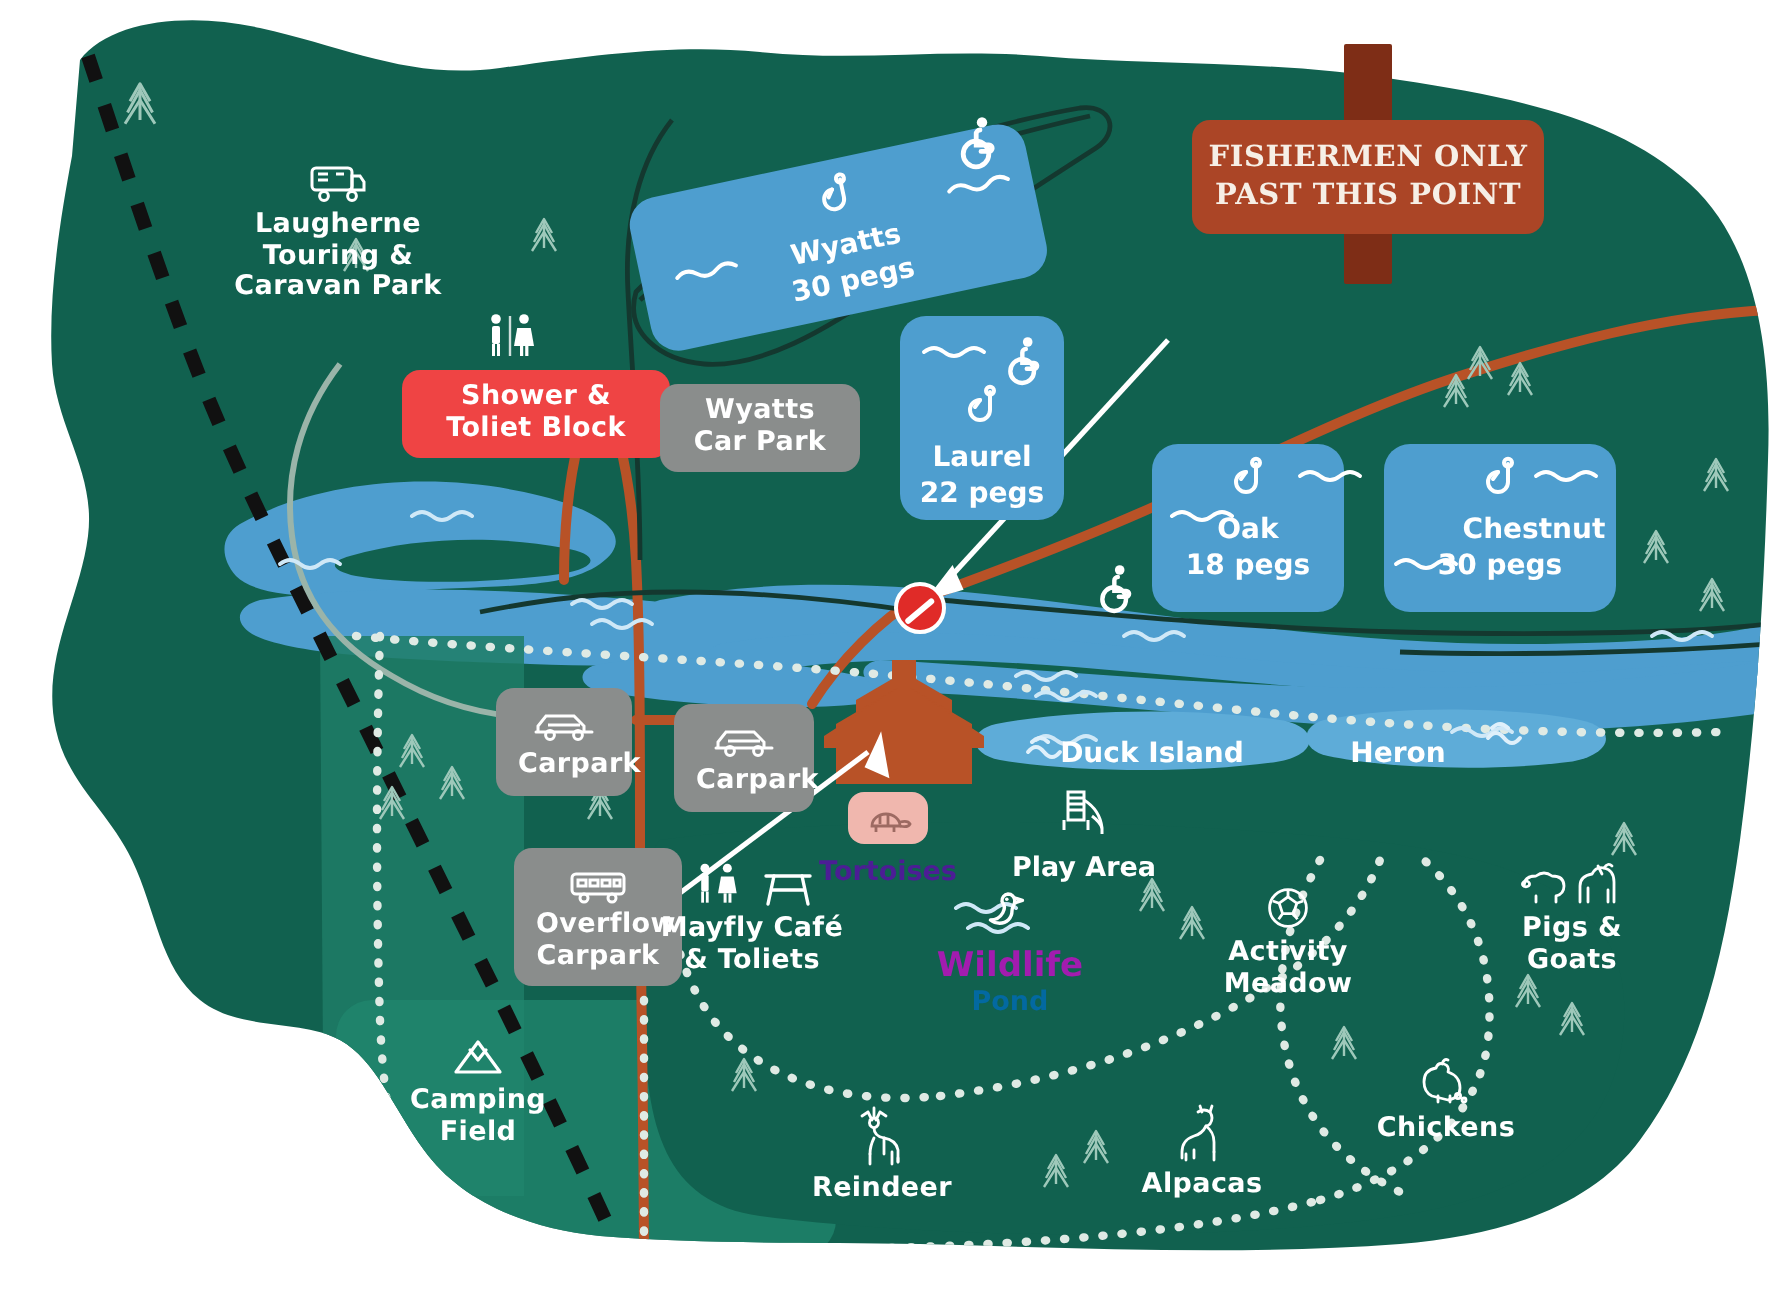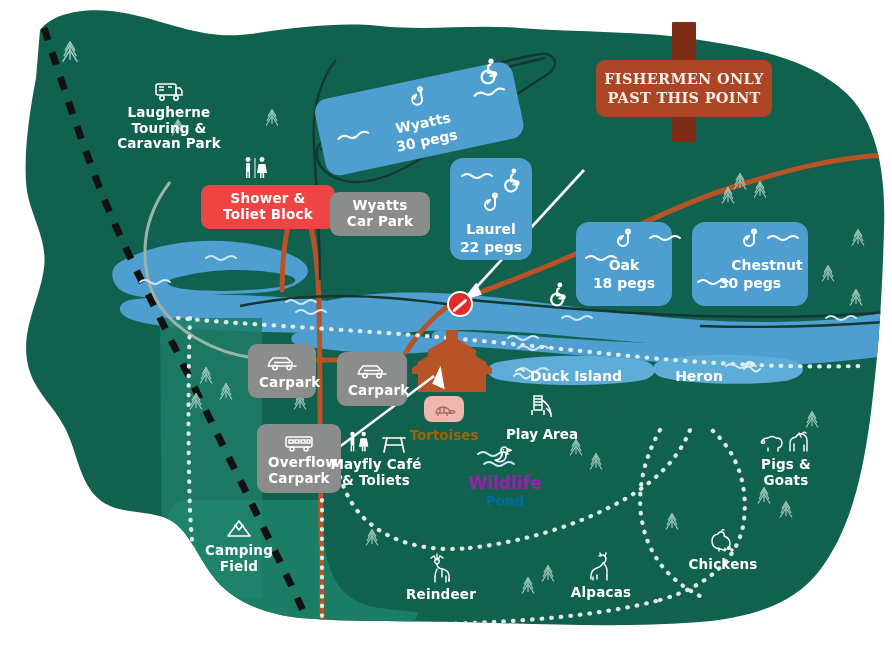--- a/index.html
+++ b/index.html
@@ -409,21 +409,21 @@
 <div style="position:absolute;left:404px;top:396px;width:80px;text-align:center;">
   <div style="width:40px;height:26px;background:#f0b7ae;border-radius:8px;margin:0 auto 3px;
               display:flex;align-items:center;justify-content:center;">
     <svg width="28" height="17" viewBox="0 0 28 17" fill="none" stroke="#9d6a62" stroke-width="1.4">
       <path d="M6,12 a7,6 0 0 1 14,0 Z"></path>
       <path d="M20,10 q4,-1 5,1 q-1,2 -5,1"></path>
       <path d="M8,12 v3 M17,12 v3"></path>
       <path d="M10,7 v4 M14,6.5 v5"></path>
     </svg>
   </div>
-  <span style="color:#a16207;font-weight:700;font-size:13.5px;">Tortoises</span>
+  <span style="color:#4c1d95;font-weight:700;font-size:13.5px;">Tortoises</span>
 </div>
 
 <div style="position:absolute;left:482px;top:392px;width:120px;display:flex;align-items:center;gap:6px;flex-direction:column;">
   <svg width="28" height="28" viewBox="0 0 28 28" fill="none" stroke="#fff" stroke-width="1.5">
     <path d="M6,4 h8 v14 h-8 Z"></path>
     <path d="M6,7 h8 M6,10 h8 M6,13 h8"></path>
     <path d="M14,8 q8,5 9,14"></path>
     <path d="M18,16 q4,3 5,6"></path>
     <path d="M4,18 v5 M16,18 v5 M23,22 v3"></path>
   </svg>
@@ -451,20 +451,29 @@
     <path d="M13,5 a3.4,3.4 0 0 1 3.4,3.4 c0,2 -1.4,3 -1.4,5
              c0,3.6 -2.6,6.2 -6.2,6.2 c-2.6,0 -4.6,-1.6 -4.6,-1.6
              c3,0 5,-1.4 6.2,-3.6 c1,-1.8 1,-4 -0.4,-5.6 A3.4,3.4 0 0 1 13,5 Z"></path>
     <path d="M16.6,7 l3.6,1.2 l-3.6,1.2"></path>
     <circle cx="12.4" cy="7.6" r=".9" fill="#fff" stroke="none"></circle>
   </svg>
   <div style="color:#a21caf;font-weight:700;font-size:17px;line-height:1.2;">Wildlife</div>
   <div style="color:#0369a1;font-weight:700;font-size:13.5px;line-height:1.2;">Pond</div>
 </div>
 
+<div class="lbl plain" style="left:598px;top:442px;width:92px;">
+  <svg class="icon" width="24" height="24" viewBox="0 0 24 24" fill="none" stroke="#fff" stroke-width="1.4">
+    <circle cx="12" cy="12" r="9.2"></circle>
+    <path d="M12,6.4 l4.4,3.2 l-1.7,5.2 h-5.4 l-1.7,-5.2 Z"></path>
+    <path d="M12,3 v3.4 M16.4,9.6 l3.2,-1.1 M14.7,14.8 l2,2.8 M9.3,14.8 l-2,2.8 M7.6,9.6 l-3.2,-1.1"></path>
+  </svg>
+  <span class="t">Activity</span>
+  <span class="t">Meadow</span>
+</div>
 
 <div class="lbl plain" style="left:740px;top:428px;width:92px;">
   <svg class="icon" width="56" height="26" viewBox="0 0 56 26" fill="none" stroke="#fff" stroke-width="1.4" stroke-linecap="round" stroke-linejoin="round">
     <path d="M4,15 q0,-5 6,-5 q4,-3 8,0 q6,0 6,5 q0,4 -4,5 l0,3 M10,20 v3 M20,20 v3"></path>
     <ellipse cx="5" cy="14" rx="1.8" ry="1.4"></ellipse>
     <path d="M32,23 v-8 q0,-5 6,-6 q2,-4 6,-3 q5,1 5,7 v10 M36,16 v7 M46,17 v6"></path>
     <path d="M44,6 q2,-3 4,-1 M43,9 l-2,-4"></path>
   </svg>
   <span class="t">Pigs &amp;</span>
   <span class="t">Goats</span>

